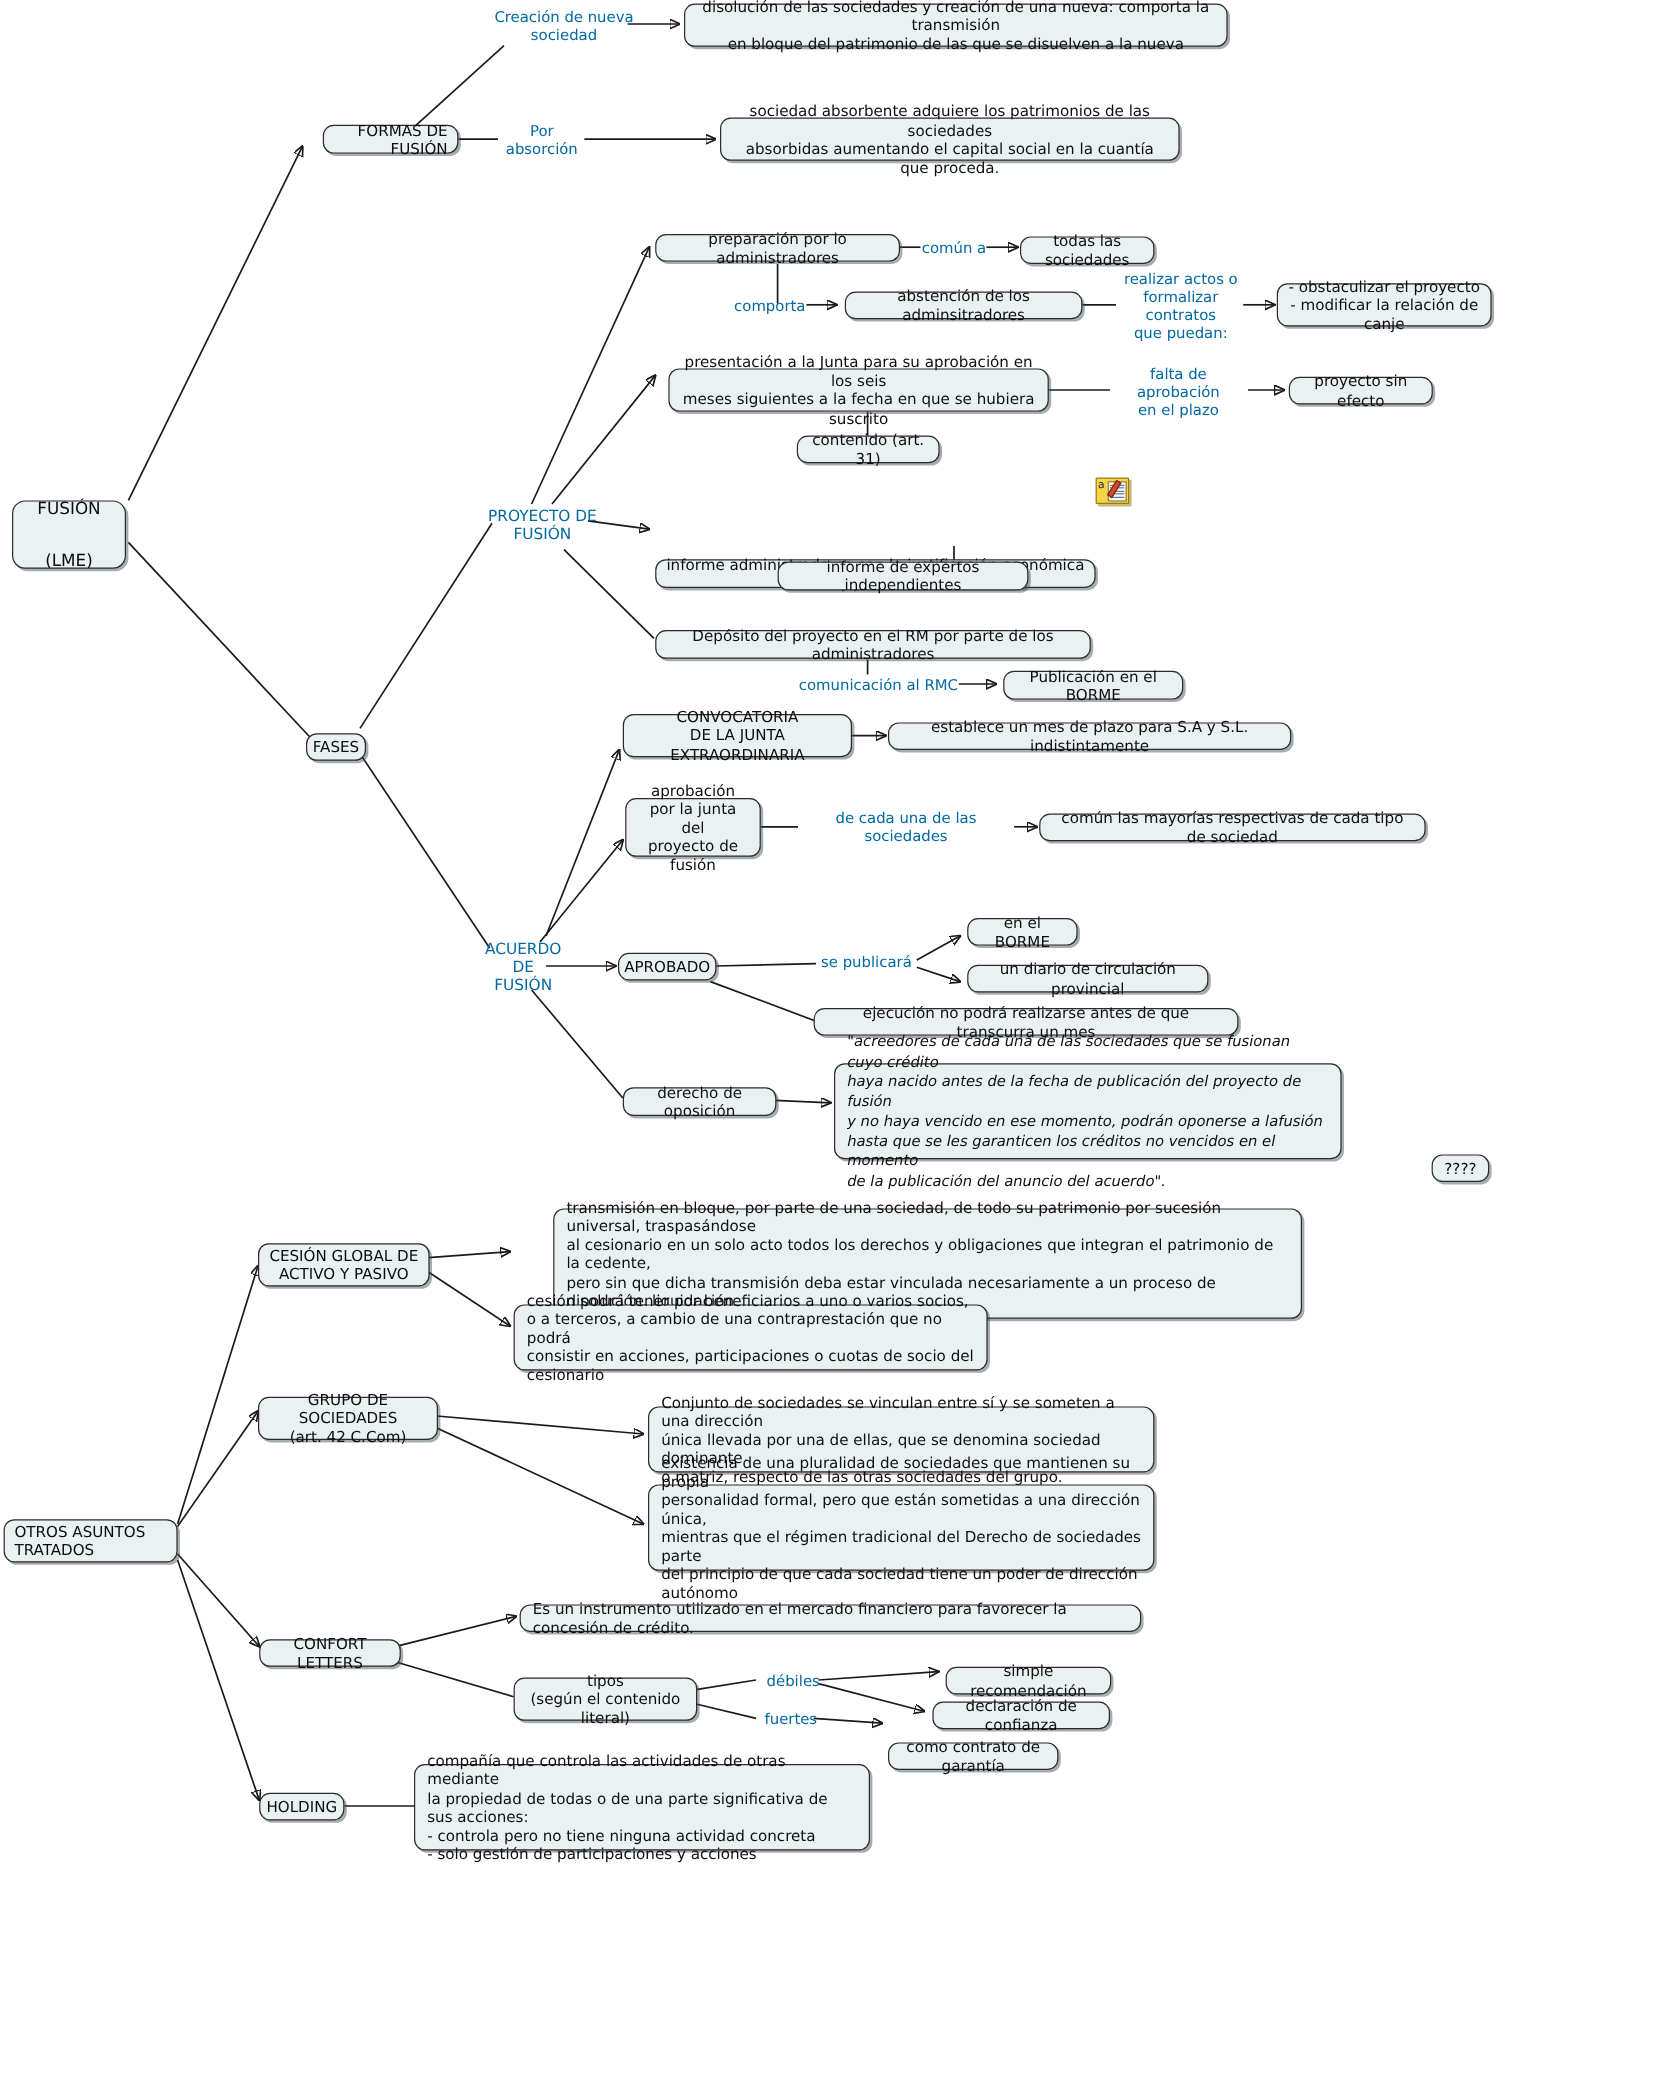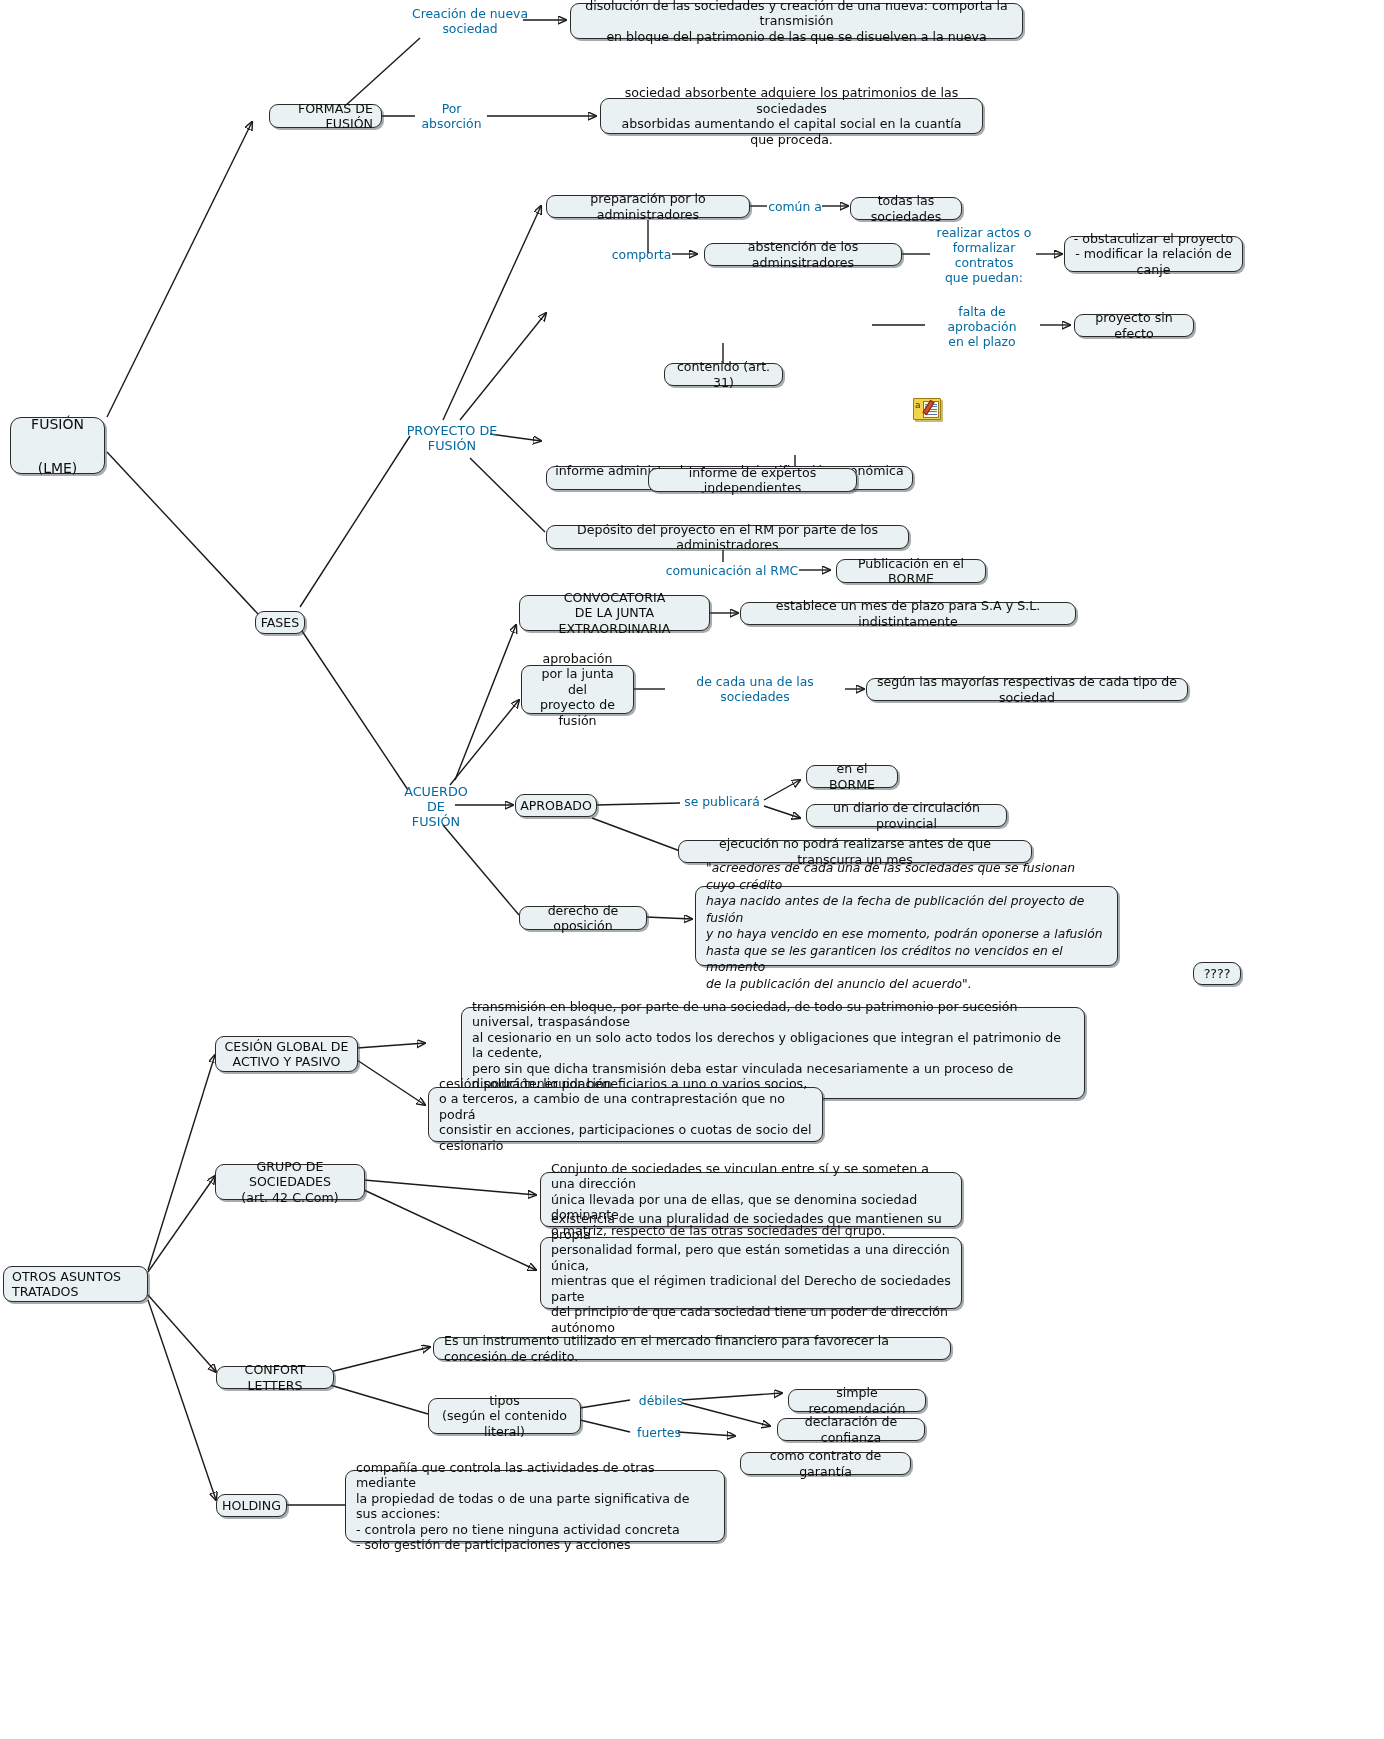--- a/index.html
+++ b/index.html
@@ -203,20 +203,22 @@
   <div class="node" style="left:818px;top:197px;width:112px;height:23px;margin-left:32px;">todas las sociedades</div>
 
   <div class="phrase" style="left:610px;top:246px;width:63px;height:16px;">comporta</div>
   <div class="node" style="left:704px;top:243px;width:198px;height:23px;">abstención de los adminsitradores</div>
   <div class="phrase" style="left:928px;top:232px;width:112px;height:46px;">realizar actos o
 formalizar contratos
 que puedan:</div>
   <div class="node" style="left:1064px;top:236px;width:179px;height:36px;">- obstaculizar el proyecto
 - modificar la relación de canje</div>
 
+  <div class="node" style="left:557px;top:307px;width:317px;height:36px;">presentación a la Junta para su aprobación en los seis
+meses siguientes a la fecha en que se hubiera suscrito</div>
   <div class="phrase" style="left:922px;top:310px;width:120px;height:32px;">falta de aprobación
 en el plazo</div>
   <div class="node" style="left:1074px;top:314px;width:120px;height:23px;">proyecto sin efecto</div>
 
   <div class="node" style="left:664px;top:363px;width:119px;height:23px;">contenido (art. 31)</div>
 
   <div class="note-icon" style="left:913px;top:398px;">
     <span class="a">a</span>
     <span class="pg">
       <i></i>
@@ -240,21 +242,21 @@
 FUSIÓN</div>
 
   <div class="node" style="left:519px;top:595px;width:191px;height:36px;">CONVOCATORIA
 DE LA JUNTA EXTRAORDINARIA</div>
   <div class="node" style="left:740px;top:602px;width:336px;height:23px;">establece un mes de plazo para S.A y S.L. indistintamente</div>
 
   <div class="node" style="left:521px;top:665px;width:113px;height:49px;">aprobación
 por la junta del
 proyecto de fusión</div>
   <div class="phrase" style="left:664px;top:681px;width:182px;height:16px;">de cada una de las sociedades</div>
-  <div class="node" style="left:866px;top:678px;width:322px;height:23px;">según las mayorías respectivas de cada tipo de sociedad</div>
+  <div class="node" style="left:866px;top:678px;width:322px;height:23px;">común las mayorías respectivas de cada tipo de sociedad</div>
 
   <div class="node" style="left:515px;top:794px;width:82px;height:23px;">APROBADO</div>
   <div class="phrase" style="left:680px;top:793px;width:84px;height:16px;">se publicará</div>
   <div class="node" style="left:806px;top:765px;width:92px;height:23px;">en el BORME</div>
   <div class="node" style="left:806px;top:804px;width:201px;height:23px;">un diario de circulación provincial</div>
   <div class="node" style="left:678px;top:840px;width:354px;height:23px;">ejecución no podrá realizarse antes de que transcurra un mes</div>
 
   <div class="node" style="left:519px;top:906px;width:128px;height:24px;">derecho de oposición</div>
   <div class="node left italic" style="left:695px;top:886px;width:423px;height:80px;line-height:16.5px;font-size:12.3px;padding:6px 10px;">"acreedores de cada una de las sociedades que se fusionan cuyo crédito
 haya nacido antes de la fecha de publicación del proyecto de fusión
@@ -289,21 +291,21 @@
 
   <div class="node" style="left:216px;top:1366px;width:118px;height:23px;">CONFORT LETTERS</div>
   <div class="node left" style="left:433px;top:1337px;width:518px;height:23px;padding:3px 10px;">Es un instrumento utilizado en el mercado financiero para favorecer la concesión de crédito.</div>
 
   <div class="node" style="left:428px;top:1398px;width:153px;height:36px;">tipos
 (según el contenido literal)</div>
   <div class="phrase" style="left:635px;top:1392px;width:52px;height:16px;text-align:right;">débiles</div>
   <div class="node" style="left:788px;top:1389px;width:138px;height:23px;">simple recomendación</div>
   <div class="node" style="left:777px;top:1418px;width:148px;height:23px;">declaración de confianza</div>
   <div class="phrase" style="left:633px;top:1424px;width:52px;height:16px;">fuertes</div>
-  <div class="node" style="left:740px;top:1452px;width:171px;height:23px;">como contrato de garantía</div>
+  <div class="node" style="left:740px;top:1452px;width:142px;height:23px;">como contrato de garantía</div>
 
   <div class="node" style="left:216px;top:1494px;width:71px;height:23px;">HOLDING</div>
   <div class="node left" style="left:345px;top:1470px;width:380px;height:72px;padding:6px 10px;">compañía que controla las actividades de otras mediante
  la propiedad de todas o de una parte significativa de sus acciones:
 - controla pero no tiene ninguna actividad concreta
 - solo gestión de participaciones y acciones</div>
 
 </div>
 
 </body></html>

